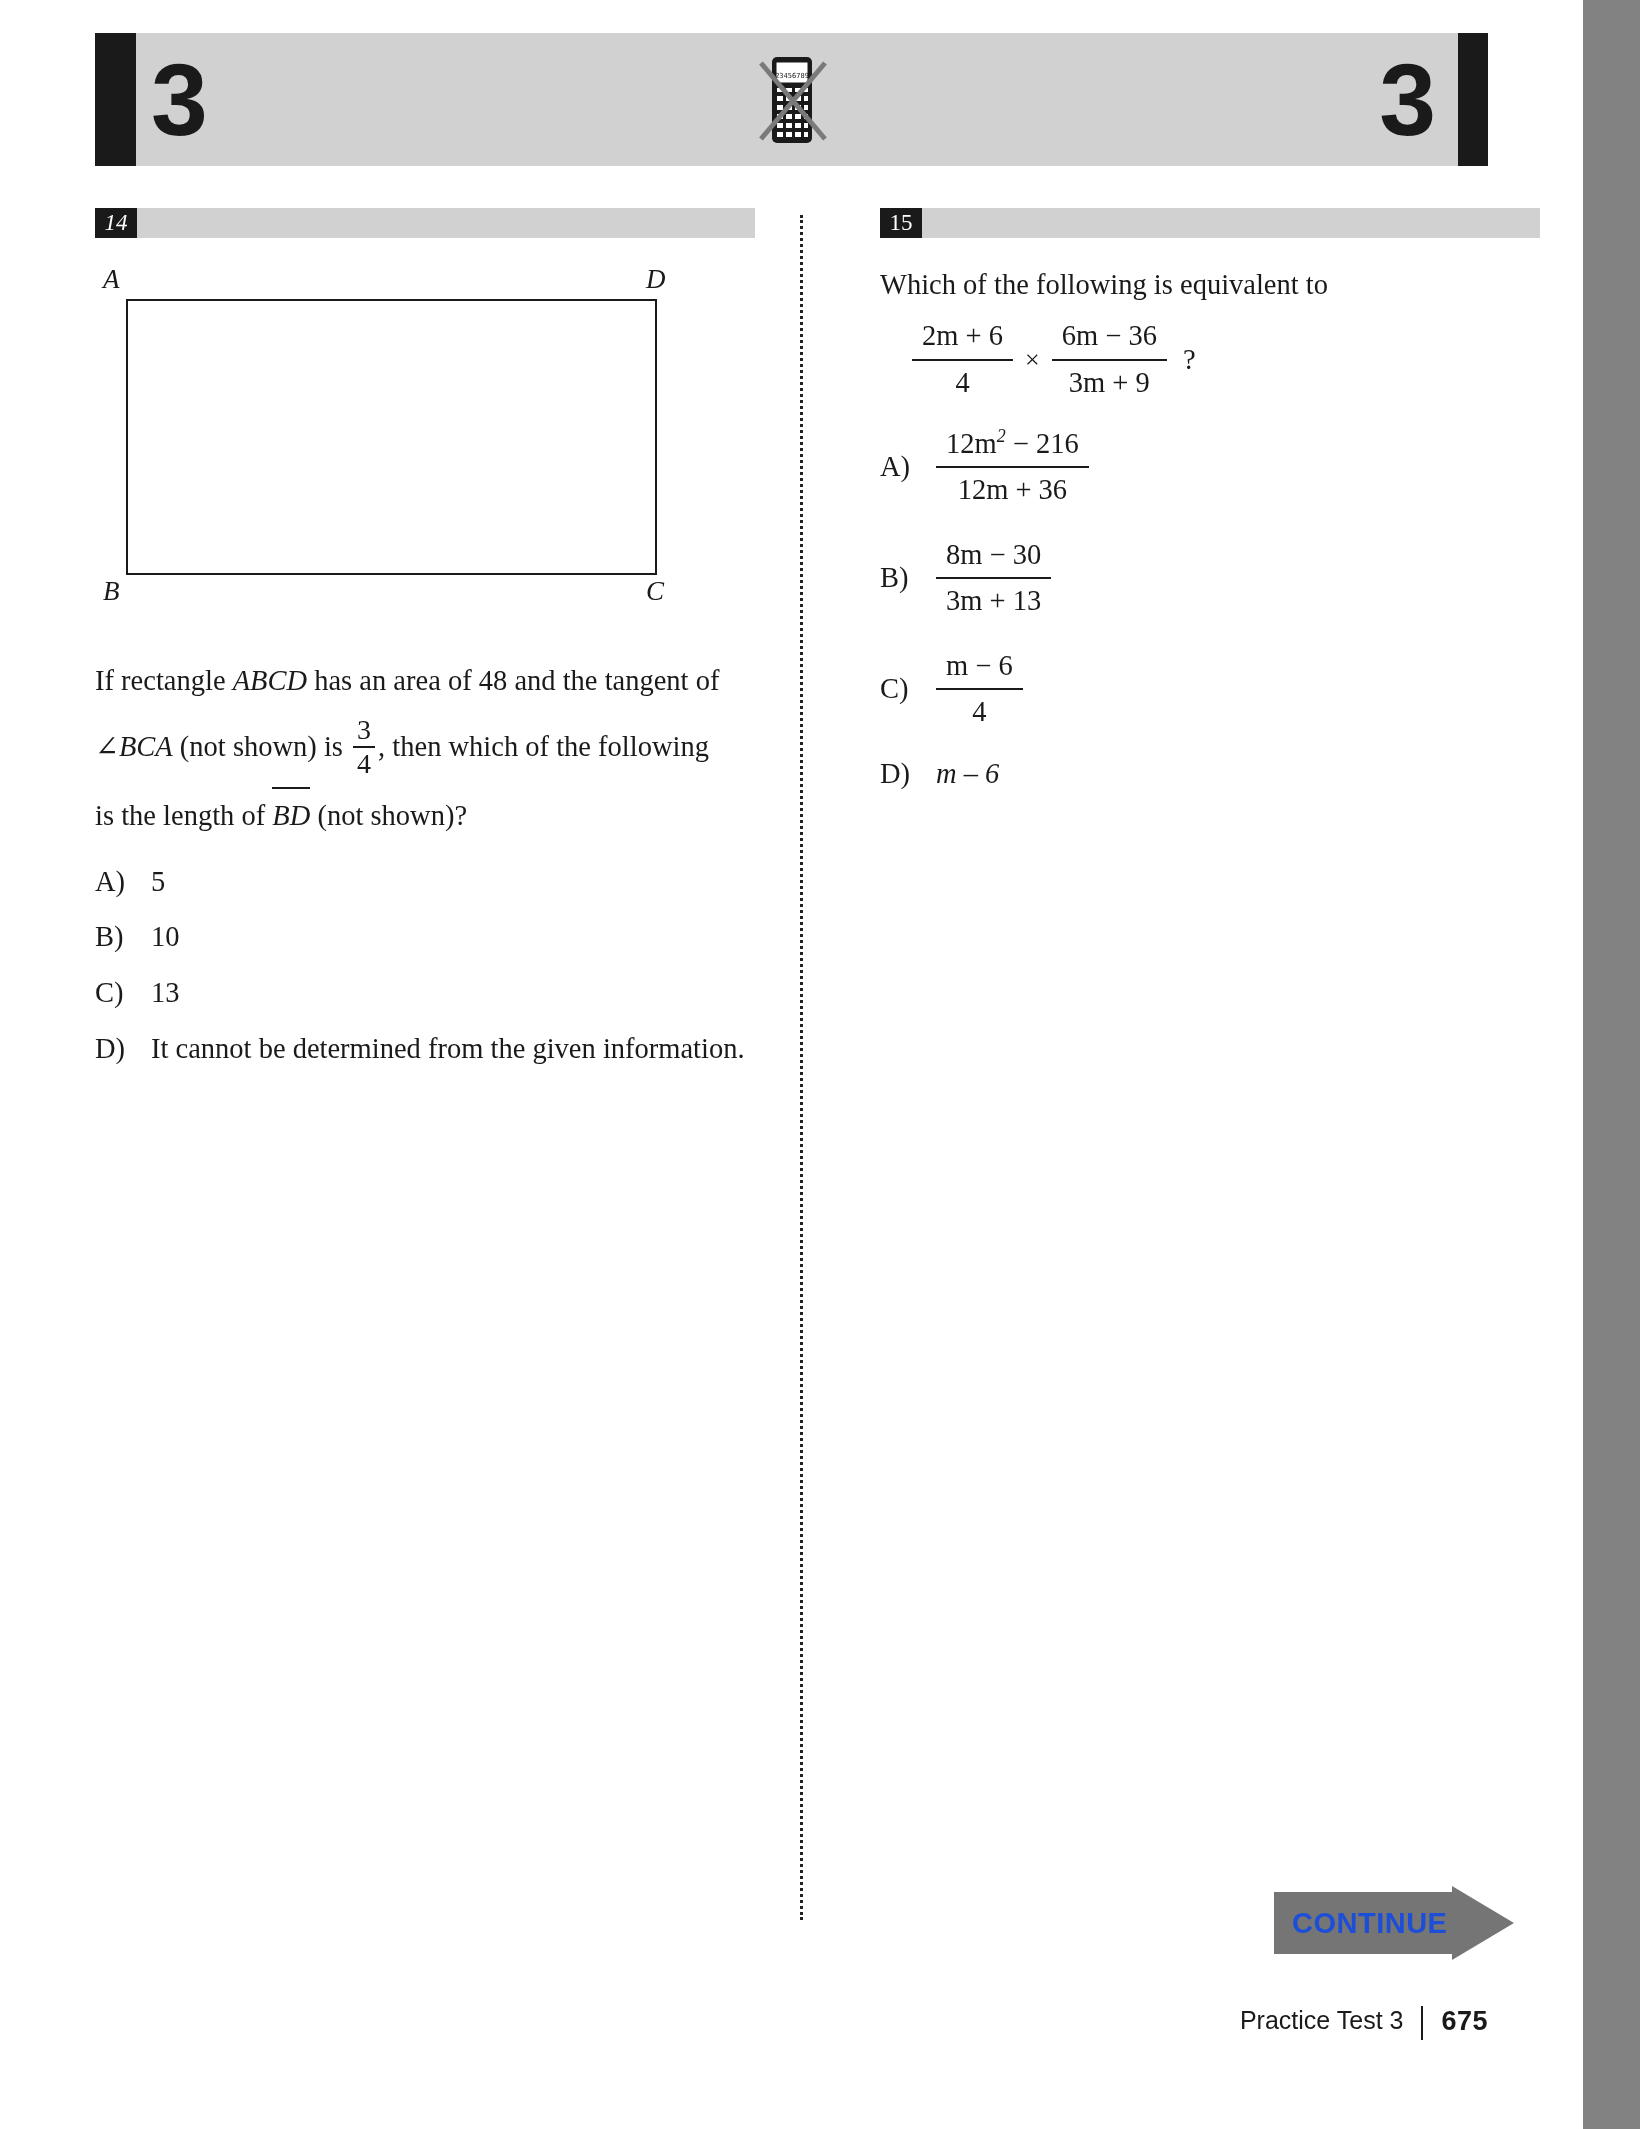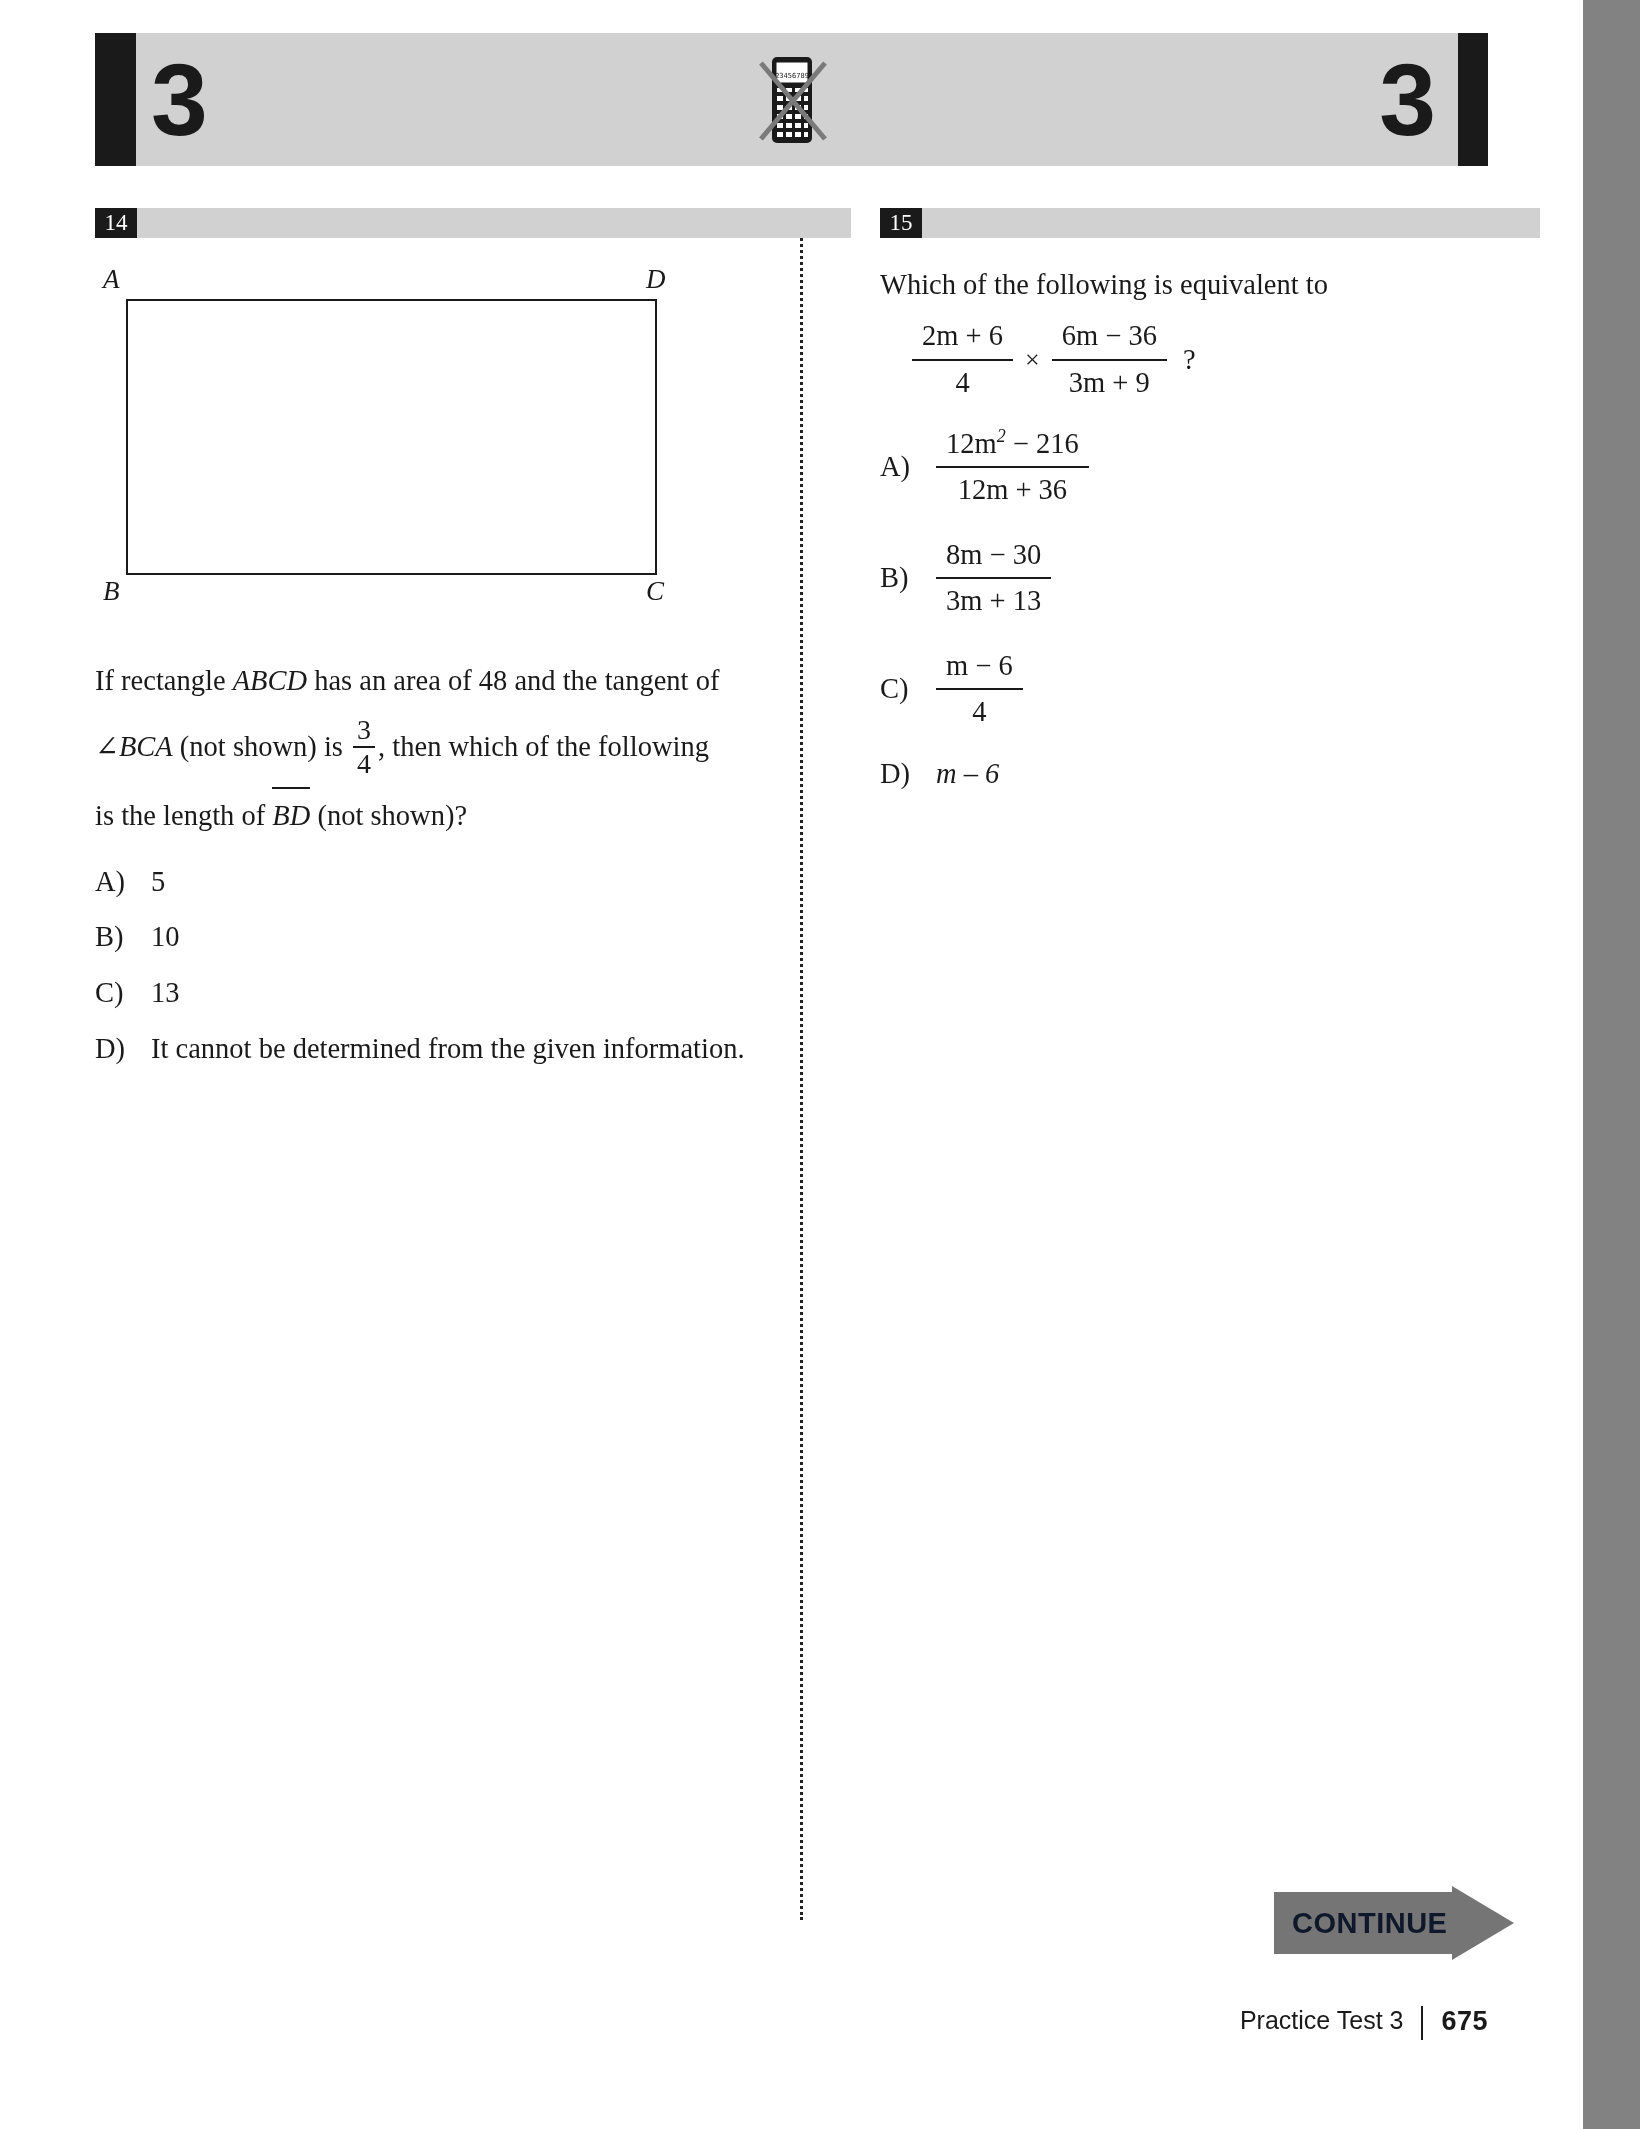--- a/index.html
+++ b/index.html
@@ -113,21 +113,21 @@
     border-left: 3px dotted #222222;
   }
 
   
   .q-bar {
     position: relative;
     height: 30px;
     background: #d1d1d1;
     margin-bottom: 26px;
   }
-  .q-bar.left  { width: 756px; }
+  .q-bar.left  { width: 660px; font-style: italic; }
   .q-bar.right { width: 660px; }
   .q-num {
     position: absolute;
     left: 0;
     top: 0;
     width: 42px;
     height: 30px;
     background: #1a1a1a;
     color: #ffffff;
     font-family: "Liberation Serif", serif;
@@ -285,21 +285,21 @@
   .continue-label {
     position: absolute;
     left: 18px;
     top: 0;
     height: 71px;
     line-height: 62px;
     font-family: "Liberation Sans", sans-serif;
     font-weight: bold;
     font-size: 29px;
     letter-spacing: 0.5px;
-    color: #0f172a;
+    color: #1d4ed8;
   }
 
   
   .footer {
     position: absolute;
     right: 95px;
     top: 2006px;
     display: flex;
     align-items: flex-start;
     font-family: "Liberation Sans", sans-serif;

